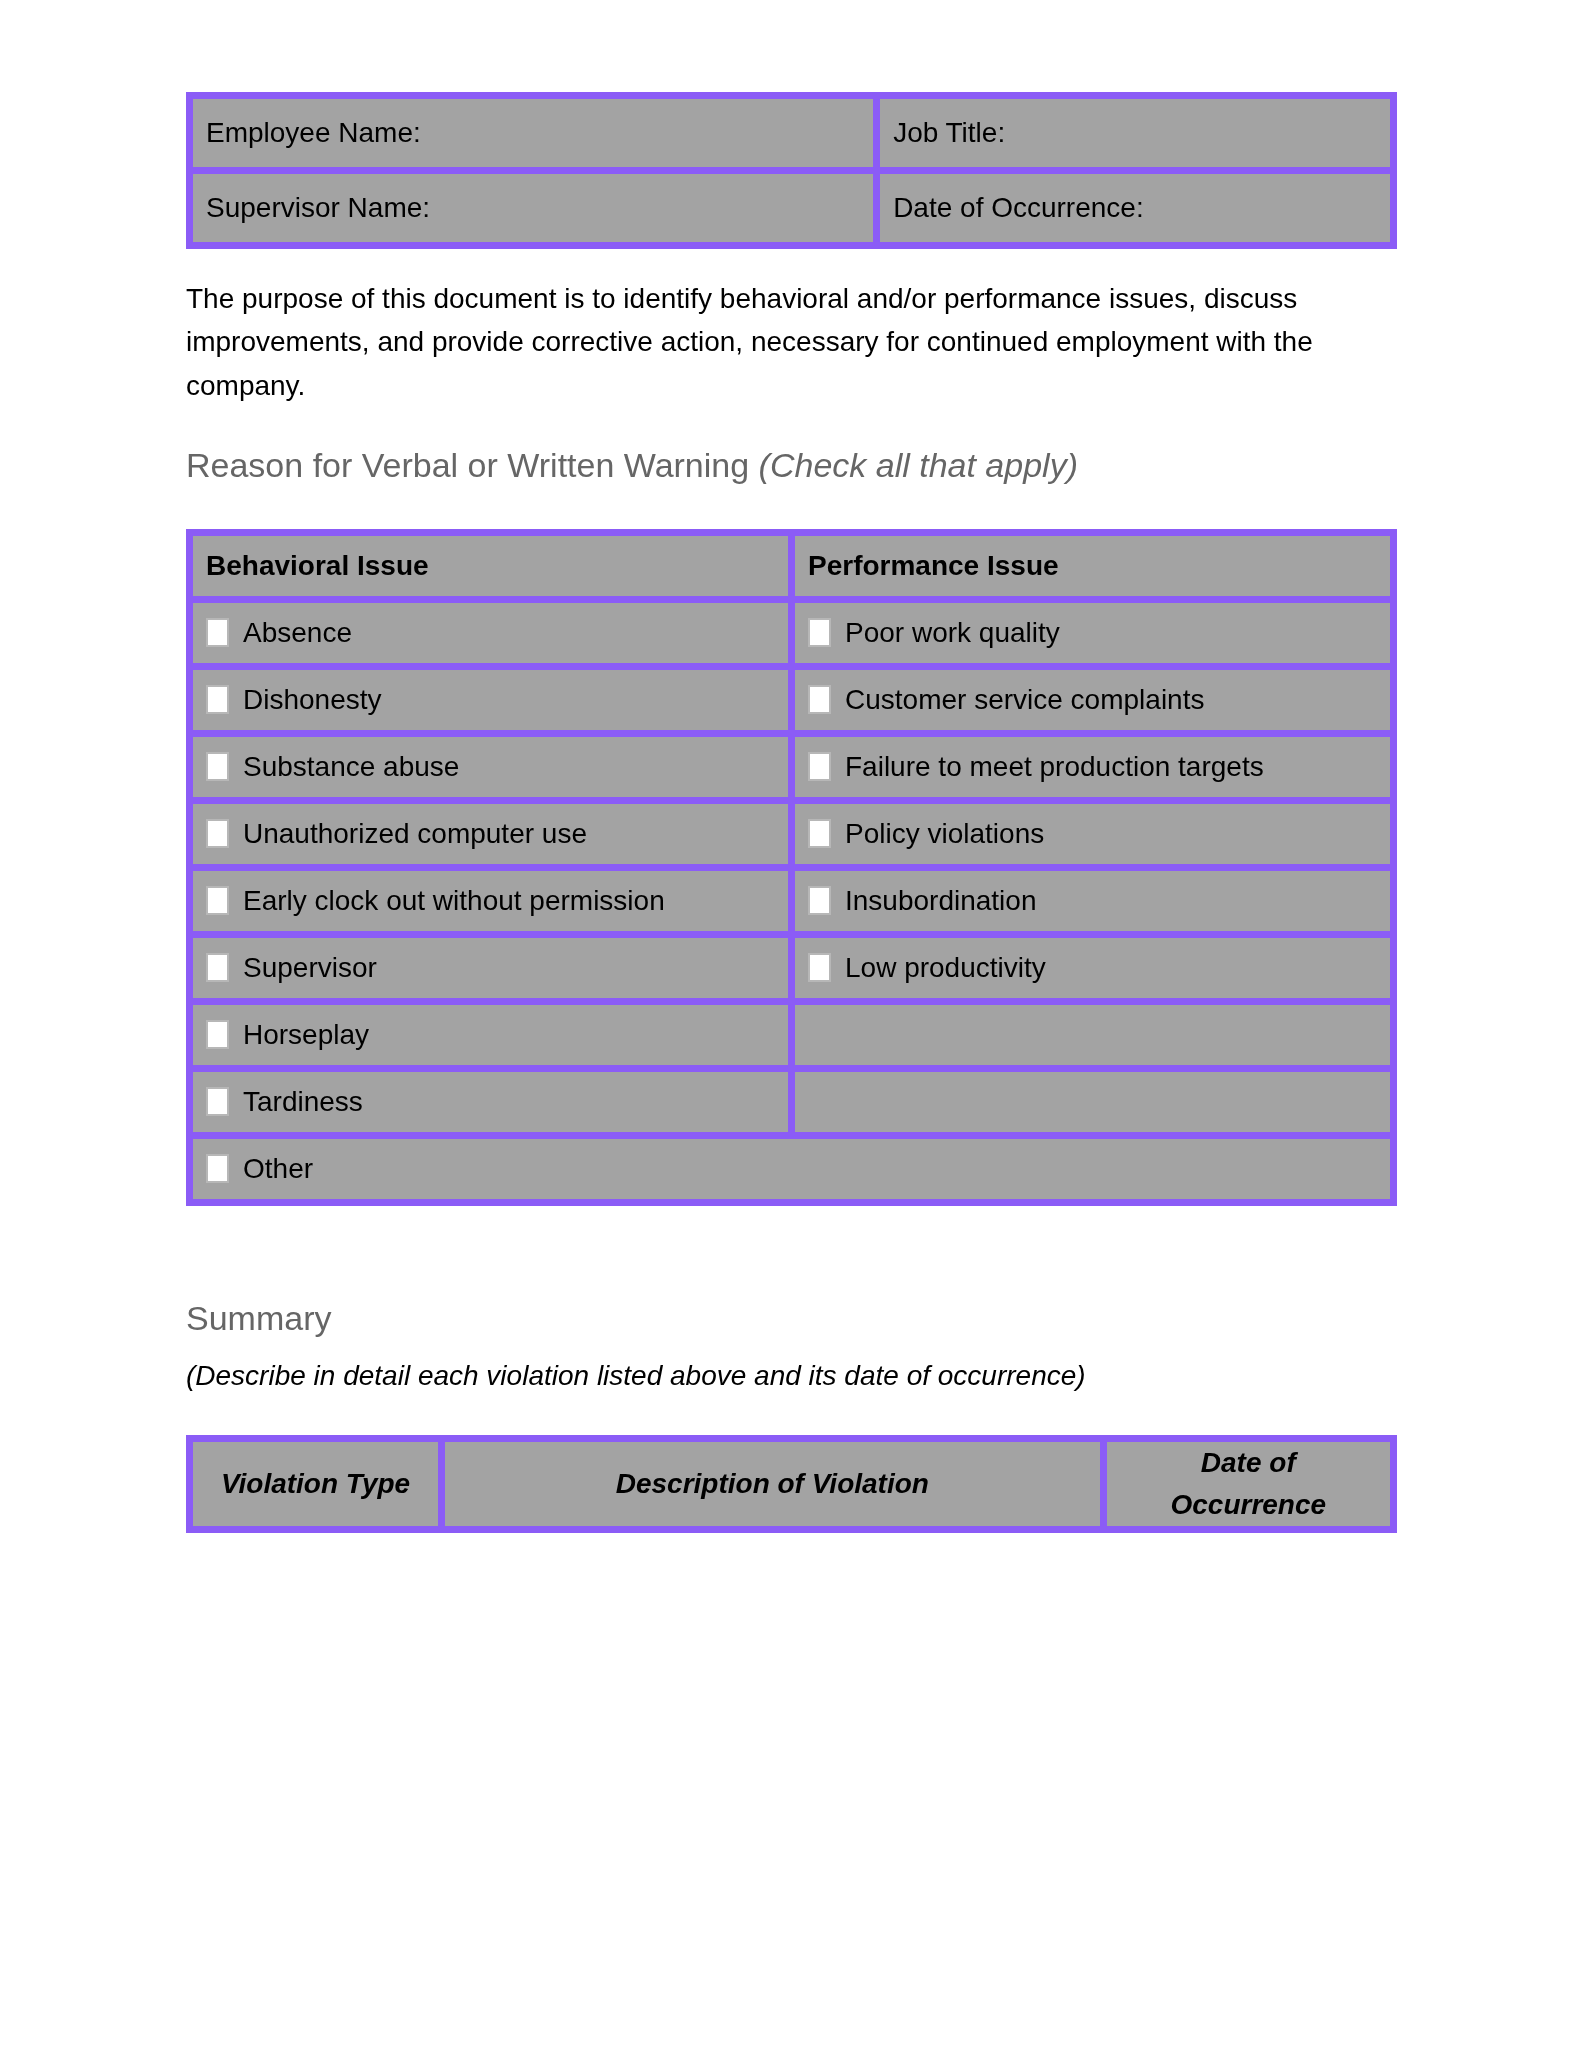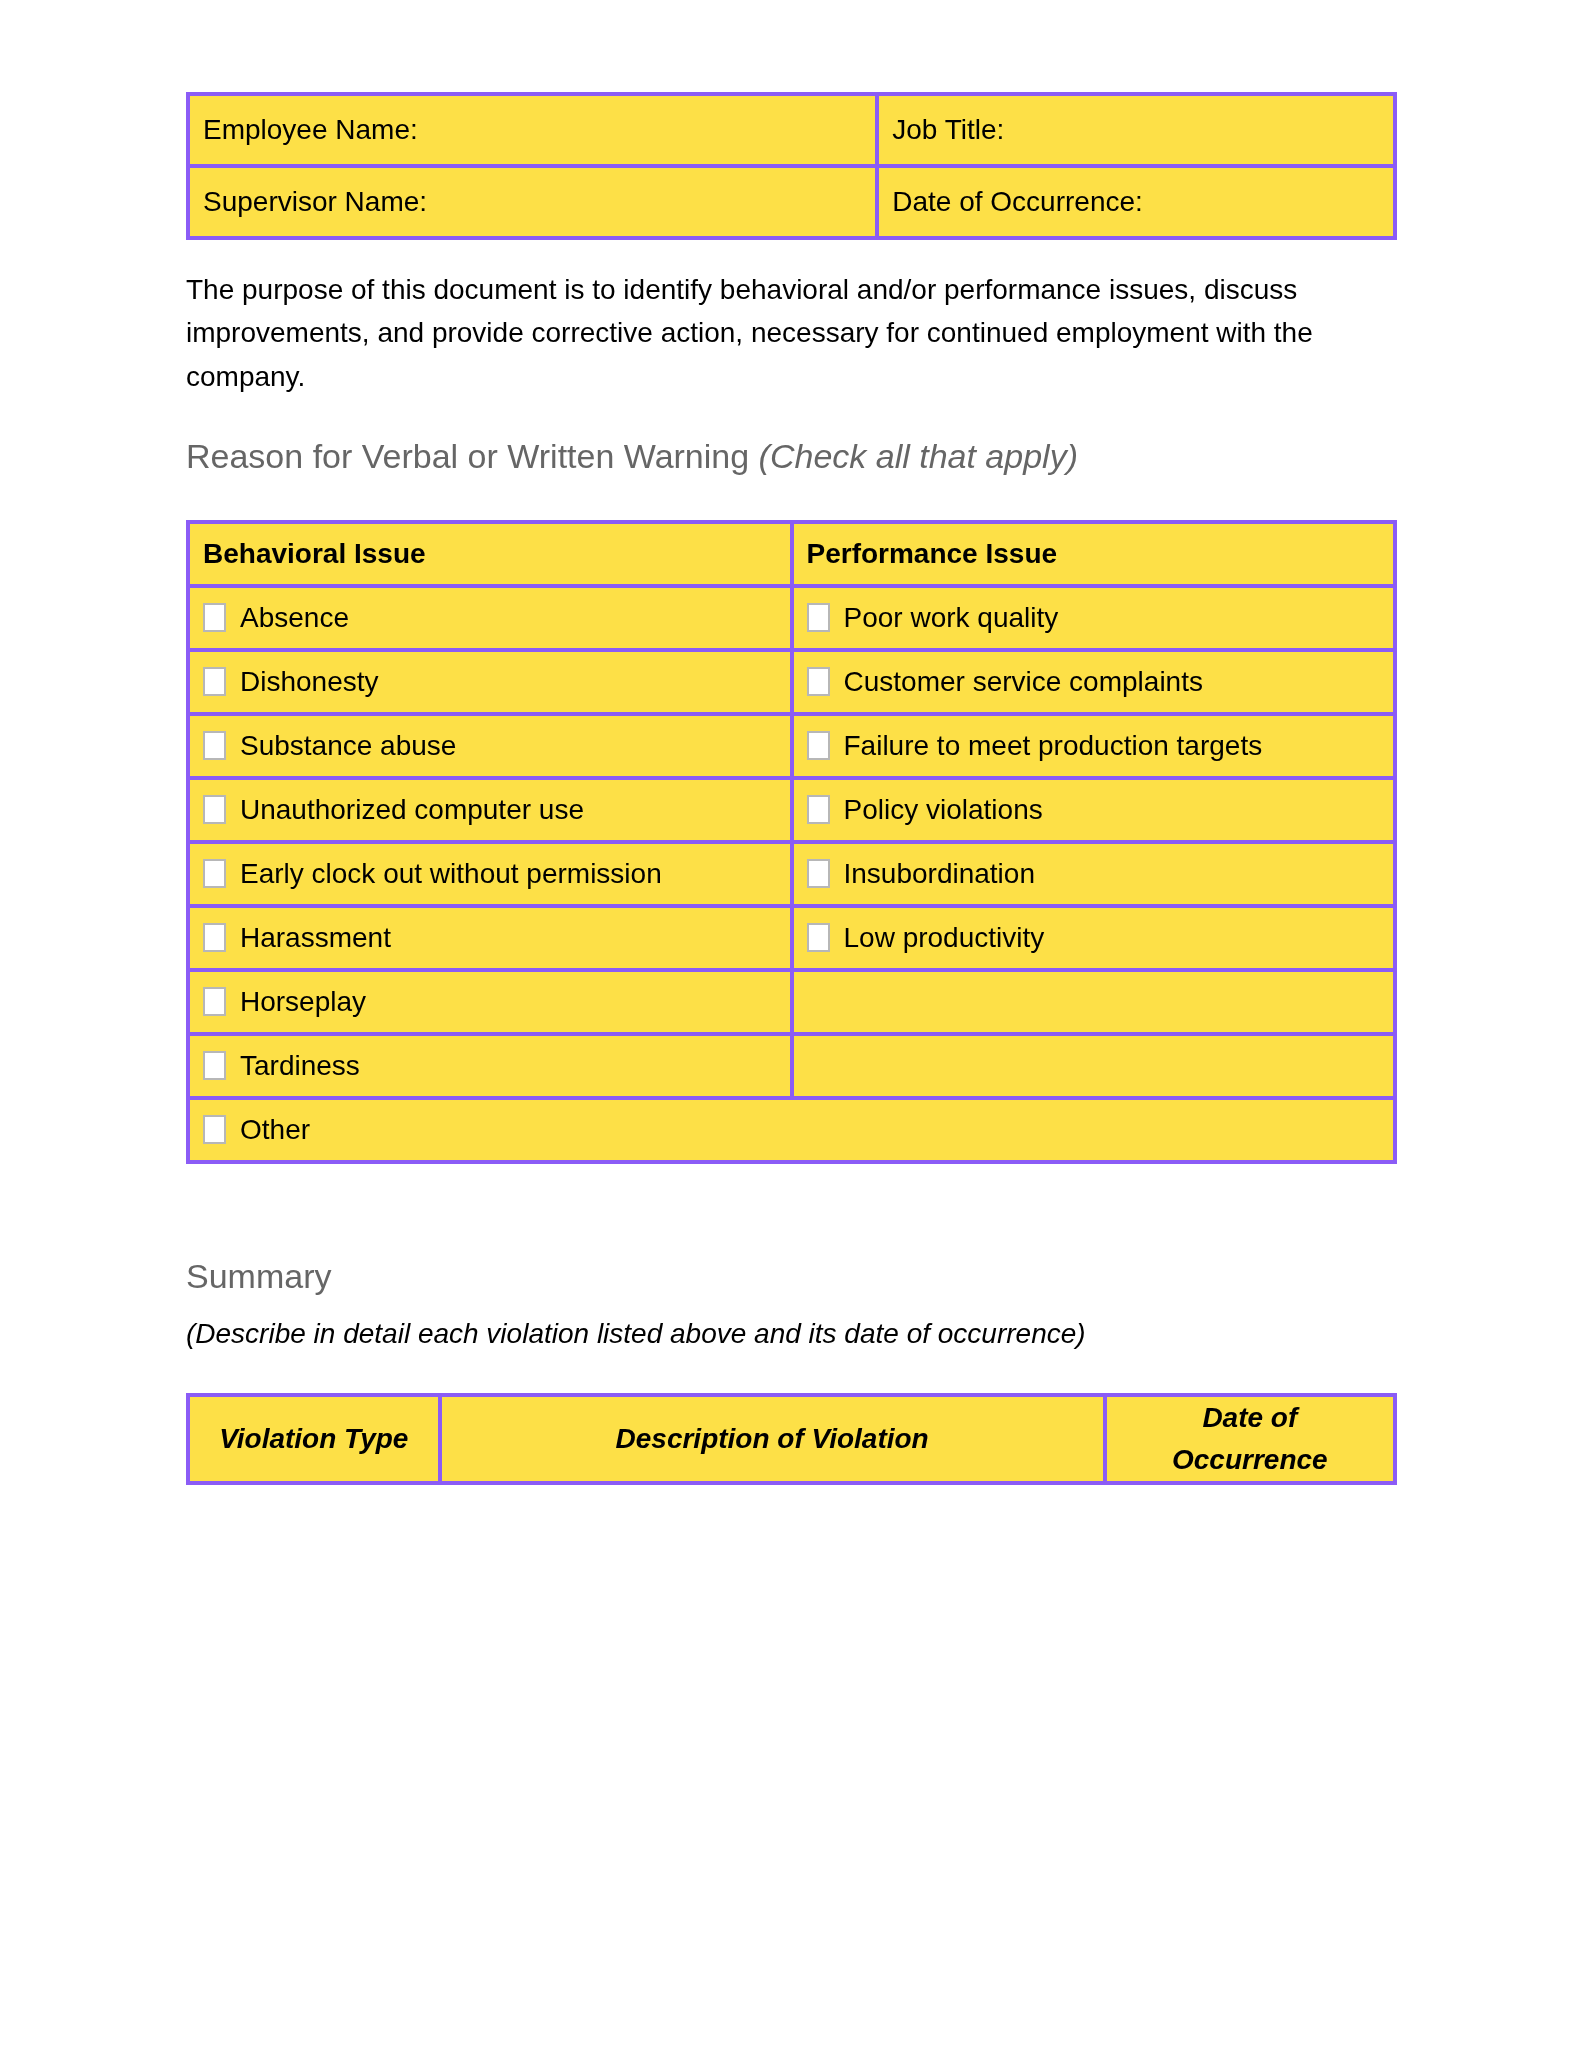--- a/index.html
+++ b/index.html
@@ -7,21 +7,21 @@
     width:1583px; height:2048px; overflow:hidden;
     background:#ffffff; color:#000000;
     font-family:"Liberation Sans","DejaVu Sans",sans-serif;
   }
   .content { margin-left:186px; width:1211px; }
   .doc-title {
     margin:0; padding-top:232px; text-align:center;
     font-size:41px; font-weight:400; line-height:1.3; color:#000;
   }
   table { border-collapse:collapse; width:1211px; table-layout:fixed; }
-  td, th { border:4px solid #8b5cf6; background:#fde047; }
+  td, th { border:7px solid #8b5cf6; background:#a3a3a3; }
 
   
   .info-table { margin-top:92px; }
   .info-table td {
     height:68px; padding:0 8px 0 13px;
     font-size:28px; vertical-align:middle;
   }
   .info-col-left  { width:57.4%; }
   .info-col-right { width:42.6%; }
 
@@ -112,21 +112,21 @@
     </tr>
     <tr>
       <td><span class="cbx"></span><span>Unauthorized computer use</span></td>
       <td><span class="cbx"></span><span>Policy violations</span></td>
     </tr>
     <tr>
       <td><span class="cbx"></span><span>Early clock out without permission</span></td>
       <td><span class="cbx"></span><span>Insubordination</span></td>
     </tr>
     <tr>
-      <td><span class="cbx"></span><span>Harassment</span></td>
+      <td><span class="cbx"></span><span>Supervisor</span></td>
       <td><span class="cbx"></span><span>Low productivity</span></td>
     </tr>
     <tr>
       <td><span class="cbx"></span><span>Horseplay</span></td>
       <td></td>
     </tr>
     <tr>
       <td><span class="cbx"></span><span>Tardiness</span></td>
       <td></td>
     </tr>

